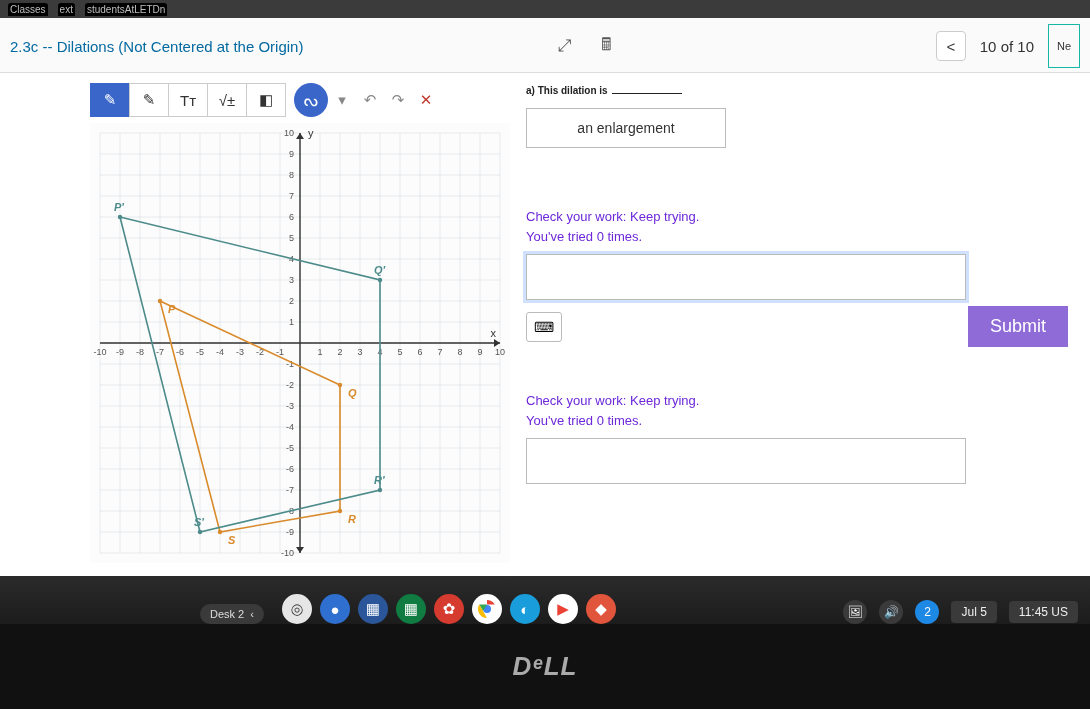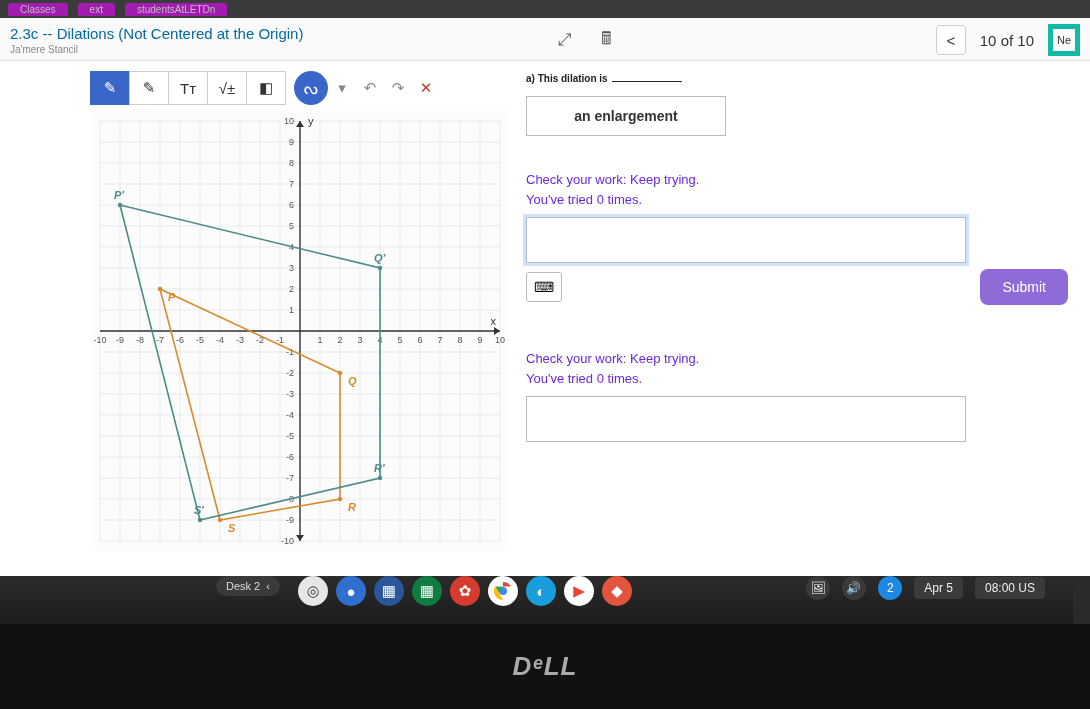--- a/index.html
+++ b/index.html
@@ -1,64 +1,64 @@
 <!DOCTYPE html>
 <html><head>
 <meta charset="utf-8">
 <style>
 * { box-sizing: border-box; margin: 0; padding: 0; font-family: Arial, Helvetica, sans-serif; }
 html, body { width: 1090px; height: 709px; overflow: hidden; background: #2a2a2a; }
 
 .browser-top { height: 18px; background: #3b3b3b; display: flex; align-items: center; gap: 10px; padding: 0 8px; color: #bfbfbf; font-size: 10px; }
-.browser-top .tab { background: #a21caf; padding: 1px 12px; border-radius: 3px 3px 0 0; }
+.browser-top .tab { background: #000000; padding: 1px 2px; border-radius: 3px 3px 0 0; }
 
 .app { background: #fff; width: 1090px; height: 558px; position: relative; display: flex; flex-direction: column; }
 
 .header { background: #fafafa; border-bottom: 1px solid #ddd; padding: 6px 10px 4px; display: flex; align-items: center; }
 .header .title { font-size: 15px; color: #0369a1; }
 .header .subtitle { font-size: 10px; color: #888; margin-top: 2px; }
 .header-right { margin-left: auto; display: flex; align-items: center; gap: 14px; }
 .header-btn { width: 30px; height: 30px; border: 1px solid #ccc; background: #fff; border-radius: 4px; display: flex; align-items: center; justify-content: center; font-size: 15px; color: #333; cursor: pointer; }
 .header-count { font-size: 15px; color: #333; }
-.header-next { width: 32px; height: 32px; border: 5px solid #14b8a6; display: flex; align-items: center; justify-content: center; font-size: 11px; color: #333; }
+.header-next { width: 32px; height: 44px; border: 1px solid #14b8a6; display: flex; align-items: center; justify-content: center; font-size: 11px; color: #333; }
 .header-icon { width: 22px; height: 22px; display: flex; align-items: center; justify-content: center; font-size: 17px; color: #555; cursor: pointer; }
 
 .body { flex: 1; display: flex; padding: 10px 22px 0 90px; gap: 16px; overflow: hidden; }
 
 .left-col { width: 420px; display: flex; flex-direction: column; }
 .toolbar { display: flex; gap: 0; margin-bottom: 6px; align-items: center; }
 .toolbar .tbtn { width: 40px; height: 34px; border: 1px solid #ccc; background: #fff; display: flex; align-items: center; justify-content: center; font-size: 15px; color: #333; cursor: pointer; margin-left: -1px; }
 .toolbar .tbtn:first-child { margin-left: 0; }
 .toolbar .tbtn.active { background: #3a66c9; color: #fff; border-color: #3a66c9; }
 .toolbar .round { width: 34px; height: 34px; border-radius: 50%; background: #3a66c9; color: #fff; display: flex; align-items: center; justify-content: center; margin-left: 8px; font-size: 16px; }
 .toolbar .soft { width: 28px; height: 30px; display: flex; align-items: center; justify-content: center; color: #888; font-size: 15px; cursor: pointer; }
 .toolbar .close { color: #c0392b; }
 
 .graph { position: relative; width: 420px; height: 440px; background: #fcfcfc; }
 .graph svg { width: 100%; height: 100%; }
 
 .right-col { flex: 1; padding-top: 2px; display: flex; flex-direction: column; }
 .q-label { font-size: 10px; font-weight: bold; color: #222; margin-bottom: 12px; }
 .q-label .blank { display: inline-block; border-bottom: 1.5px solid #222; width: 70px; margin-left: 4px; vertical-align: baseline; }
-.choice-row { display: flex; gap: 8px; margin-bottom: 16px; font-weight: bold; }
+.choice-row { display: flex; gap: 8px; margin-bottom: 41px; }
 .choice { flex: 0 0 200px; height: 40px; border: 1px solid #bbb; display: flex; align-items: center; justify-content: center; font-size: 14px; color: #333; cursor: pointer; }
 .choice:first-child { margin-right: 40px; }
 
 .hint { font-size: 13px; color: #6d28d9; line-height: 1.5; margin-bottom: 8px; }
 
 .answer-box { border: 1px solid #bbb; height: 46px; width: 440px; margin-bottom: 6px; background: #fff; }
 .answer-box.hl { box-shadow: 0 0 0 3px #cfe1ff; }
 
 .submit-row { display: flex; align-items: center; gap: 14px; margin-bottom: 26px; }
 .kbd-btn { width: 36px; height: 30px; border: 1px solid #bbb; border-radius: 3px; display: flex; align-items: center; justify-content: center; font-size: 14px; cursor: pointer; }
-.submit-btn { margin-left: auto; background: #8e6bd6; color: #fff; border: none; padding: 10px 22px; font-size: 14px; border-radius: 8px; cursor: pointer; }
+.submit-btn { margin-left: auto; background: #8e6bd6; color: #fff; border: none; padding: 10px 22px; font-size: 18px; border-radius: 0; cursor: pointer; }
 
 .q-block { margin-bottom: 18px; }
 
-.taskbar { position: absolute; left: 0; right: 17px; top:576px; height: 48px; background: linear-gradient(#2b2b2b,#1c1c1c); display: flex; align-items: flex-start; padding: 0 28px; gap: 8px; }
+.taskbar { position: absolute; left: 0; right: 0; top:576px; height: 48px; background: linear-gradient(#2b2b2b,#1c1c1c); display: flex; align-items: flex-end; padding: 0 12px; gap: 8px; }
 .task-chip { background: #3a3a3a; color: #ddd; font-size: 11px; padding: 4px 10px; border-radius: 14px; display: flex; align-items: center; gap: 6px; }
 .task-icons { display: flex; align-items: center; gap: 8px; margin-left: 10px; }
 .task-icon { width: 30px; height: 30px; border-radius: 50%; display: flex; align-items: center; justify-content: center; font-size: 15px; color: #fff; }
 .task-right { margin-left: auto; display: flex; align-items: center; gap: 12px; color: #eee; font-size: 12px; }
 .date-pill { background: #3a3a3a; padding: 4px 10px; border-radius: 4px; }
 .tray-circle { width: 24px; height: 24px; border-radius: 50%; background: #3a3a3a; display: flex; align-items: center; justify-content: center; font-size: 12px; color: #fff; }
 
 .bezel { position: absolute; left:0; right:0; top:624px; bottom:0; background: #111; display: flex; align-items: center; justify-content: center; }
 .bezel .logo { color: #aaa; font-size: 26px; letter-spacing: 1px; font-style: italic; font-weight: bold; }
 </style>
@@ -69,21 +69,20 @@
   <span class="tab">Classes</span>
   <span class="tab">ext</span>
   <span class="tab">studentsAtLETDn</span>
 </div>
 
 <div class="app">
 
   <div class="header">
     <div>
       <div class="title">2.3c -- Dilations (Not Centered at the Origin)</div>
-      <div class="subtitle">Ja'mere Stancil</div>
     </div>
     <div style="margin-left:250px; display:flex; gap:20px;">
       <span class="header-icon">⤢</span>
       <span class="header-icon">🖩</span>
     </div>
     <div class="header-right">
       <div class="header-btn">&lt;</div>
       <div class="header-count">10 of 10</div>
       <div class="header-next">Ne</div>
     </div>
@@ -284,20 +283,20 @@
         </svg>
     </div>
     <div class="task-icon" style="background:#1a9edb">◐</div>
     <div class="task-icon" style="background:#fff;color:#ea4335">▶</div>
     <div class="task-icon" style="background:#e2553d">◆</div>
   </div>
   <div class="task-right">
     <div class="tray-circle">🖼</div>
     <div class="tray-circle">🔊</div>
     <div class="tray-circle" style="background:#1e88e5">2</div>
-    <div class="date-pill">Apr 5</div>
-    <div class="date-pill">08:00 US</div>
+    <div class="date-pill">Jul 5</div>
+    <div class="date-pill">11:45 US</div>
   </div>
 </div>
 
 <div class="bezel">
   <div class="logo">DᵉLL</div>
 </div>
 
 </body></html>

